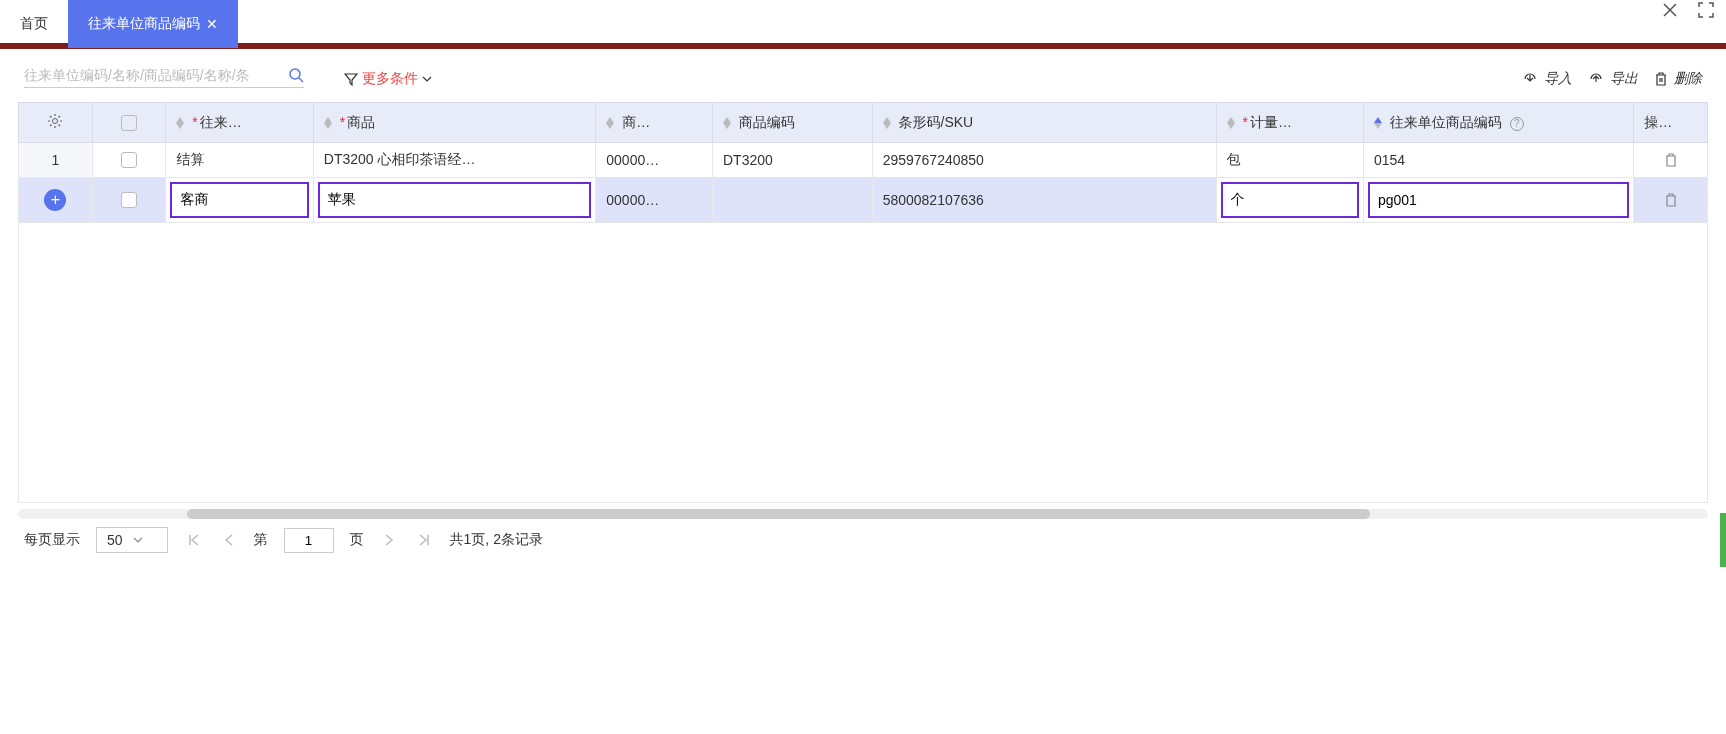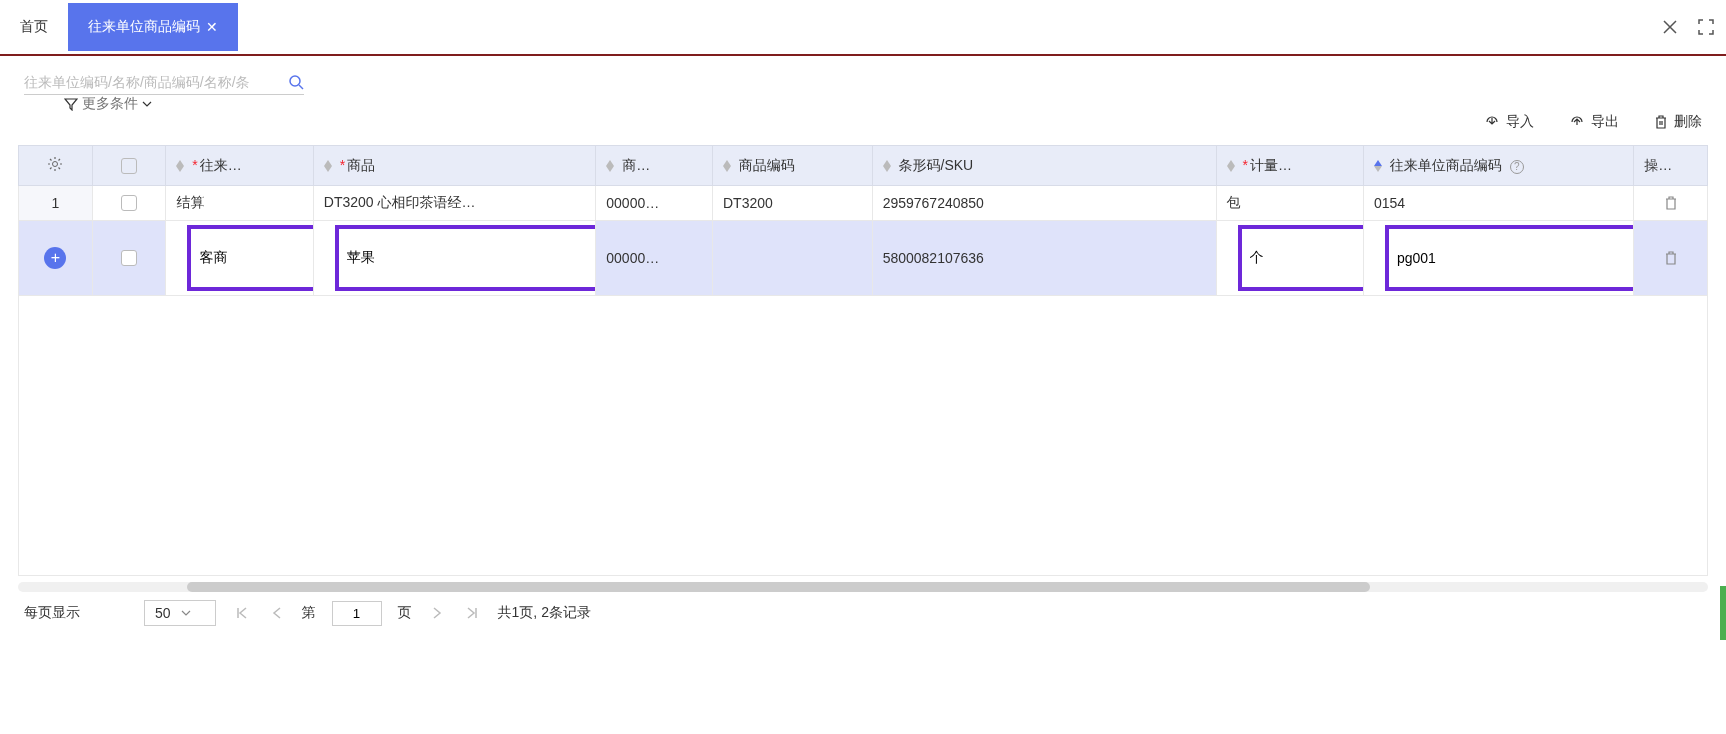--- a/index.html
+++ b/index.html
@@ -1,56 +1,56 @@
 <!DOCTYPE html>
 <html><head>
 <meta charset="utf-8">
 <style>
   * { box-sizing: border-box; margin: 0; padding: 0; }
   body { font-family: "Microsoft YaHei", "PingFang SC", sans-serif; font-size: 14px; color: #333; background: #fff; }
   
-  .top-bar { display: flex; align-items: center; height: 56px; border-bottom: 2px solid #7f1d1d; position: relative; }
+  .top-bar { display: flex; height: 49px; border-bottom: 6px solid #7f1d1d; position: relative; }
   .tab { padding: 0 20px; height: 48px; display: flex; align-items: center; cursor: pointer; color: #333; }
   .tab.active { background: #5874ec; color: #fff; }
   .tab-close { margin-left: 6px; font-size: 14px; cursor: pointer; }
   .top-right { position: absolute; right: 10px; display: flex; gap: 16px; align-items: center; }
   .icon-btn { width: 20px; height: 20px; display: flex; align-items: center; justify-content: center; cursor: pointer; color: #666; }
 
-  .toolbar { display: flex; align-items: flex-start; padding: 14px 24px; border-bottom: 0; flex-direction: column; }
+  .toolbar { display: flex; align-items: flex-end; padding: 14px 24px; border-bottom: 0; }
   .search-box { position: relative; width: 280px; border-bottom: 1px solid #ccc; display: flex; align-items: center; }
   .search-input { border: none; outline: none; width: 100%; padding: 4px 24px 4px 0; font-size: 14px; color: #333; }
   .search-input::placeholder { color: #bbb; }
   .search-icon { color: #5874ec; cursor: pointer; font-size: 16px; }
-  .more-cond { margin-left: 40px; display: flex; align-items: center; gap: 4px; cursor: pointer; color: #737373; }
-  .toolbar-right { margin-left: auto; display: flex; gap: 35px; }
+  .more-cond { margin-left: 40px; display: flex; align-items: center; gap: 4px; cursor: pointer; color: #ef4444; }
+  .toolbar-right { margin-left: auto; display: flex; gap: 16px; font-style: italic; }
   .tool-btn { display: flex; align-items: center; gap: 6px; cursor: pointer; color: #333; }
 
   .table-wrap { margin: 0 18px; border: 0; }
   table { width: 100%; border-collapse: collapse; table-layout: fixed; }
   th { background: #e8ecf8; border: 1px solid #d8dce8; padding: 10px 10px; text-align: left; font-weight: normal; white-space: nowrap; overflow: hidden; text-overflow: ellipsis; }
   th .sort { display: inline-flex; flex-direction: column; margin-right: 4px; vertical-align: middle; line-height: 0; }
   th .sort svg { width: 8px; height: 6px; }
   .req { color: #f5222d; margin-right: 2px; }
   td { border: 1px solid #e8e8e8; padding: 8px 10px; white-space: nowrap; overflow: hidden; text-overflow: ellipsis; }
   tr.row-active td { background: #dfe3fa; }
   tr.row-active td.input-cell { background:#fff; padding:4px; }
-  tr.row-active td.input-cell input { width:100%; border:4px solid #6d28d9; padding:21px 8px; font-size:14px; outline:none;margin-left:17px; }
+  tr.row-active td.input-cell input { width:100%; border:2px solid #6d28d9; padding:8px 8px; font-size:14px; outline:none; }
   .chk { width: 16px; height: 16px; border: 1px solid #bbb; border-radius: 3px; margin: auto; }
   .row-idx { background: #f6f7fb; text-align: center; }
   .row-idx.active { background: #dfe3fa; }
   .add-btn { width: 22px; height: 22px; border-radius: 50%; background: #5874ec; color: #fff; display: flex; align-items: center; justify-content: center; margin: auto; font-size: 16px; cursor: pointer; }
   .del-icon { color: #888; cursor: pointer; display:flex; justify-content:center; }
   .help-icon { display:inline-block; margin-left:4px; color:#999; border:1px solid #999; border-radius:50%; width:14px; height:14px; font-size:10px; text-align:center; line-height:12px; }
 
   .hscroll { margin: 0 18px; height: 10px; background: #fff; border-top: 0; position: relative; padding-top:6px;}
   .hscroll-track { height:10px; background:#f0f0f0; border-radius:5px; position:relative; }
   .hscroll-thumb { position:absolute; left:10%; width:70%; height:10px; background:#ccc; border-radius:5px; }
 
   .footer { display: flex; align-items: center; padding: 14px 24px; gap: 16px; color: #333; position: relative; }
-  .page-select { border:1px solid #ccc; padding:4px 24px 4px 10px; position:relative; cursor:pointer; display:flex; align-items:center; gap:10px;margin-left:48px; }
+  .page-select { border:1px solid #ccc; padding:4px 24px 4px 10px; position:relative; cursor:pointer; display:flex; align-items:center; gap:10px; }
   .page-num-input { border:1px solid #ccc; width:50px; text-align:center; padding:4px; }
   .pg-btn { color:#bbb; cursor:pointer; padding:0 4px; }
   .footer-right-edge { position:absolute; right:0; top:0; bottom:0; width:6px; background:#4caf50; }
 
   svg { display:block; }
 </style>
 </head>
 <body>
 
 <div class="top-bar">

